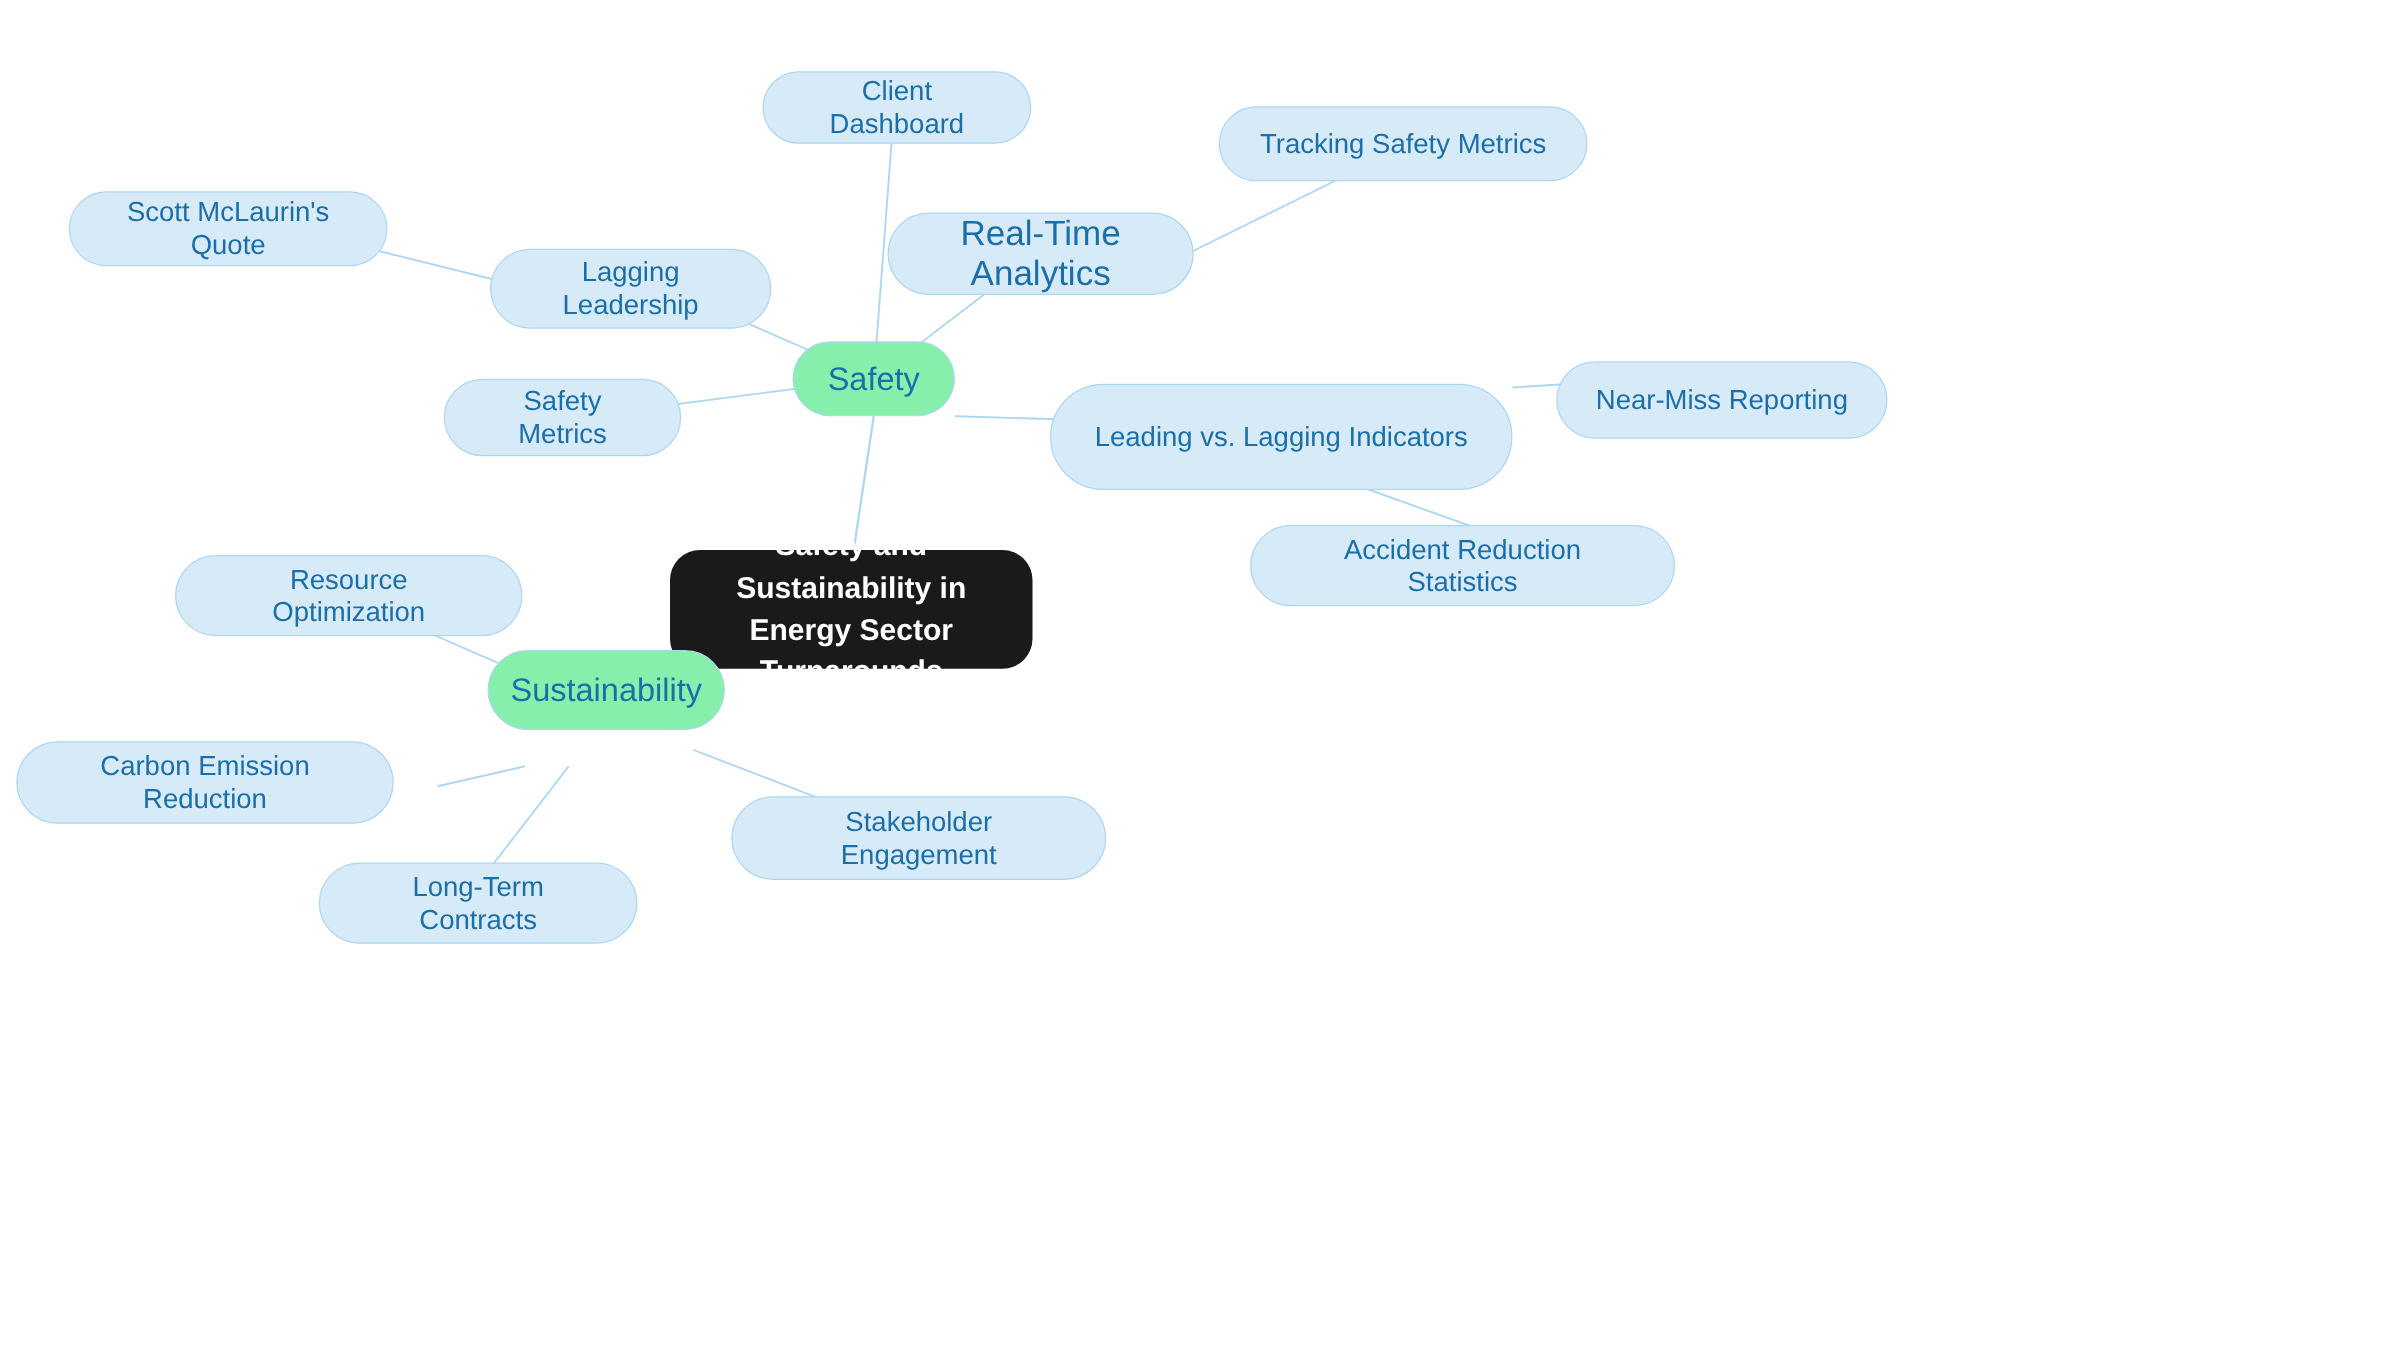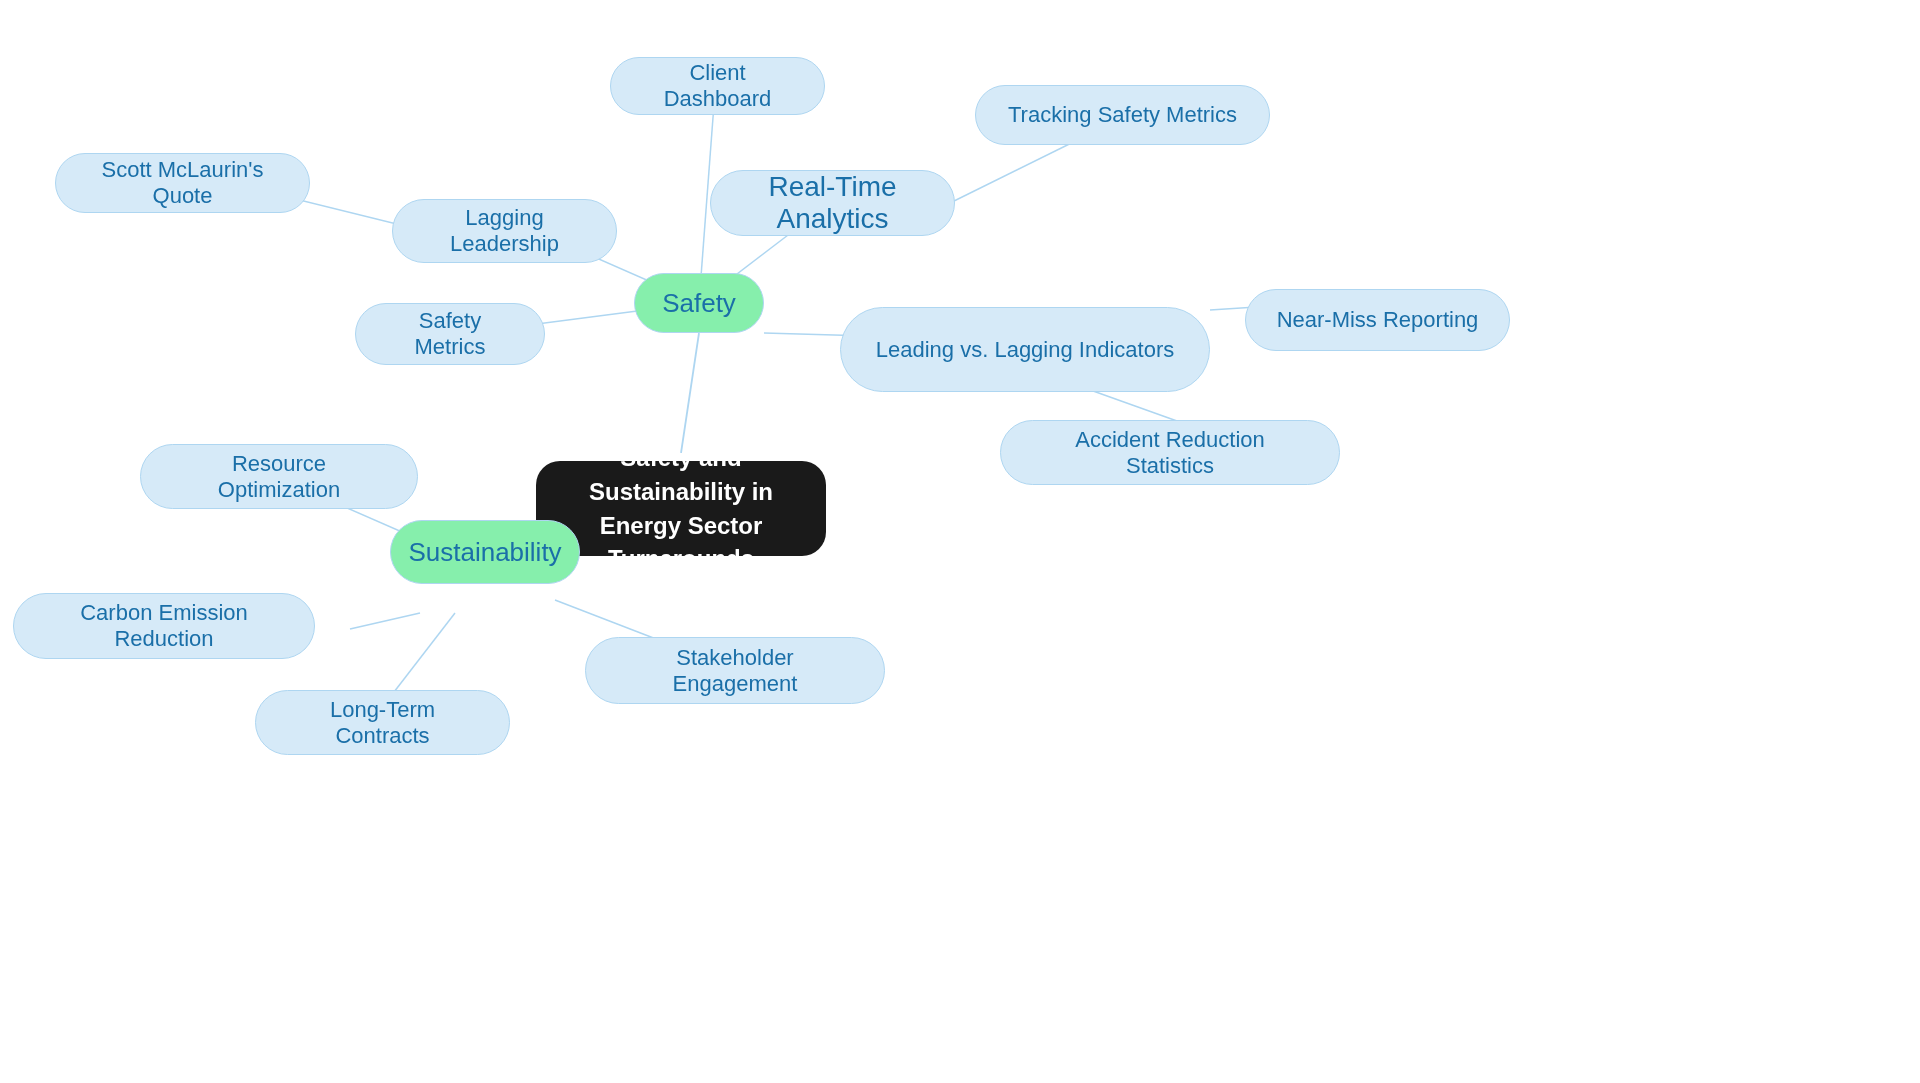--- a/index.html
+++ b/index.html
@@ -82,21 +82,21 @@
 
   <line x1="450" y1="553" x2="290" y2="483" stroke="#aed6f1" stroke-width="1.5"></line>
 
   <line x1="420" y1="613" x2="350" y2="629" stroke="#aed6f1" stroke-width="1.5"></line>
 
   <line x1="455" y1="613" x2="394" y2="692" stroke="#aed6f1" stroke-width="1.5"></line>
 
   <line x1="555" y1="600" x2="739" y2="671" stroke="#aed6f1" stroke-width="1.5"></line>
 </svg>
 
-<div class="node node-center" style="left:536px; top:461px; width:290px; height:95px;">
+<div class="node node-center" style="left:536px; top:440px; width:290px; height:95px;">
   <span style="white-space:pre-line;">Safety and Sustainability in
 Energy Sector Turnarounds</span>
 </div>
 
 <div class="node node-medium" style="left:634px; top:273px; width:130px; height:60px;">
   <span>Safety</span>
 </div>
 
 <div class="node node-medium" style="left:390px; top:520px; width:190px; height:64px;">
   <span>Sustainability</span>

